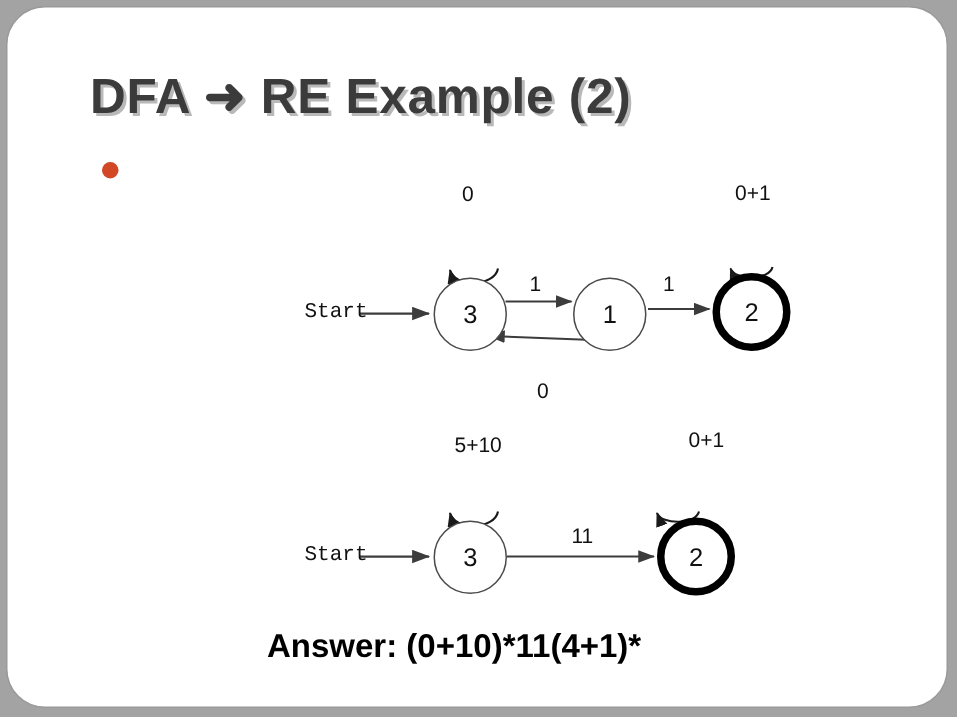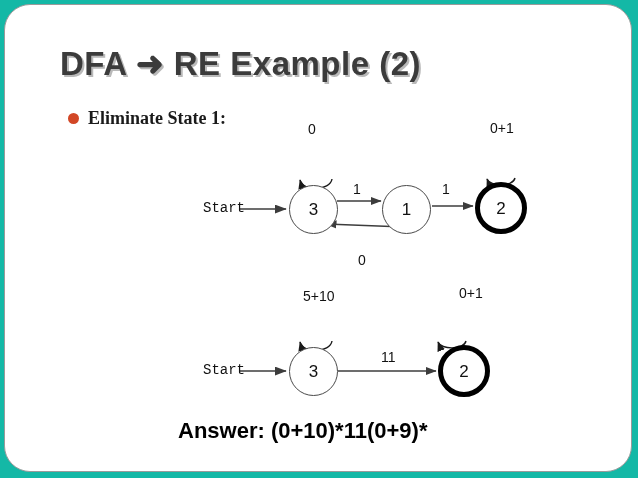--- a/index.html
+++ b/index.html
@@ -8,21 +8,21 @@
     padding: 0;
     background: #ffffff;
   }
   body {
     font-family: "Liberation Sans", sans-serif;
   }
   #slide {
     position: relative;
     width: 638px;
     height: 478px;
-    background: #14b8a6;
+    background: #a3a3a3;
     overflow: hidden;
     text-align: right;
   }
   
   #slide-frame {
     position: absolute;
     left: 4px;
     top: 4px;
     width: 628px;
     height: 468px;
@@ -135,21 +135,20 @@
 <body>
 
 <div id="slide">
 
   <div id="slide-frame"></div>
 
   <div id="title">DFA ➜ RE Example (2)</div>
 
   <div id="bullet-row">
     <span id="bullet-dot"></span>
-    <span id="bullet-text">Eliminate State 1:</span>
   </div>
 
   <div class="diagram" id="diagram-top" style="left:0; top:0; width:638px; height:310px;">
 
     <svg class="edges" width="638" height="310">
       <defs>
         <marker id="arrowThin" markerWidth="9" markerHeight="9" refX="7.5" refY="3" orient="auto" markerUnits="strokeWidth">
           <path d="M0,0 L8,3 L0,6 z" fill="#3c3c3c"></path>
         </marker>
         <marker id="arrowThin2" markerWidth="9" markerHeight="9" refX="7.5" refY="3" orient="auto" markerUnits="strokeWidth">
@@ -212,15 +211,15 @@
     </div>
     <div class="state accepting" style="left:438px; top:345px; width:52px; height:52px;">
       <span class="state-label">2</span>
     </div>
 
     <span class="edge-label" style="left:303px; top:288px;">5+10</span>
     <span class="edge-label" style="left:459px; top:285px;">0+1</span>
     <span class="edge-label" style="left:364px; top:349px;margin-left:17px;">11</span>
   </div>
 
-  <div id="answer">Answer:  (0+10)*11(0+9)*</div>
+  <div id="answer">Answer:  (0+10)*11(4+1)*</div>
 
 </div>
 
 </body></html>

